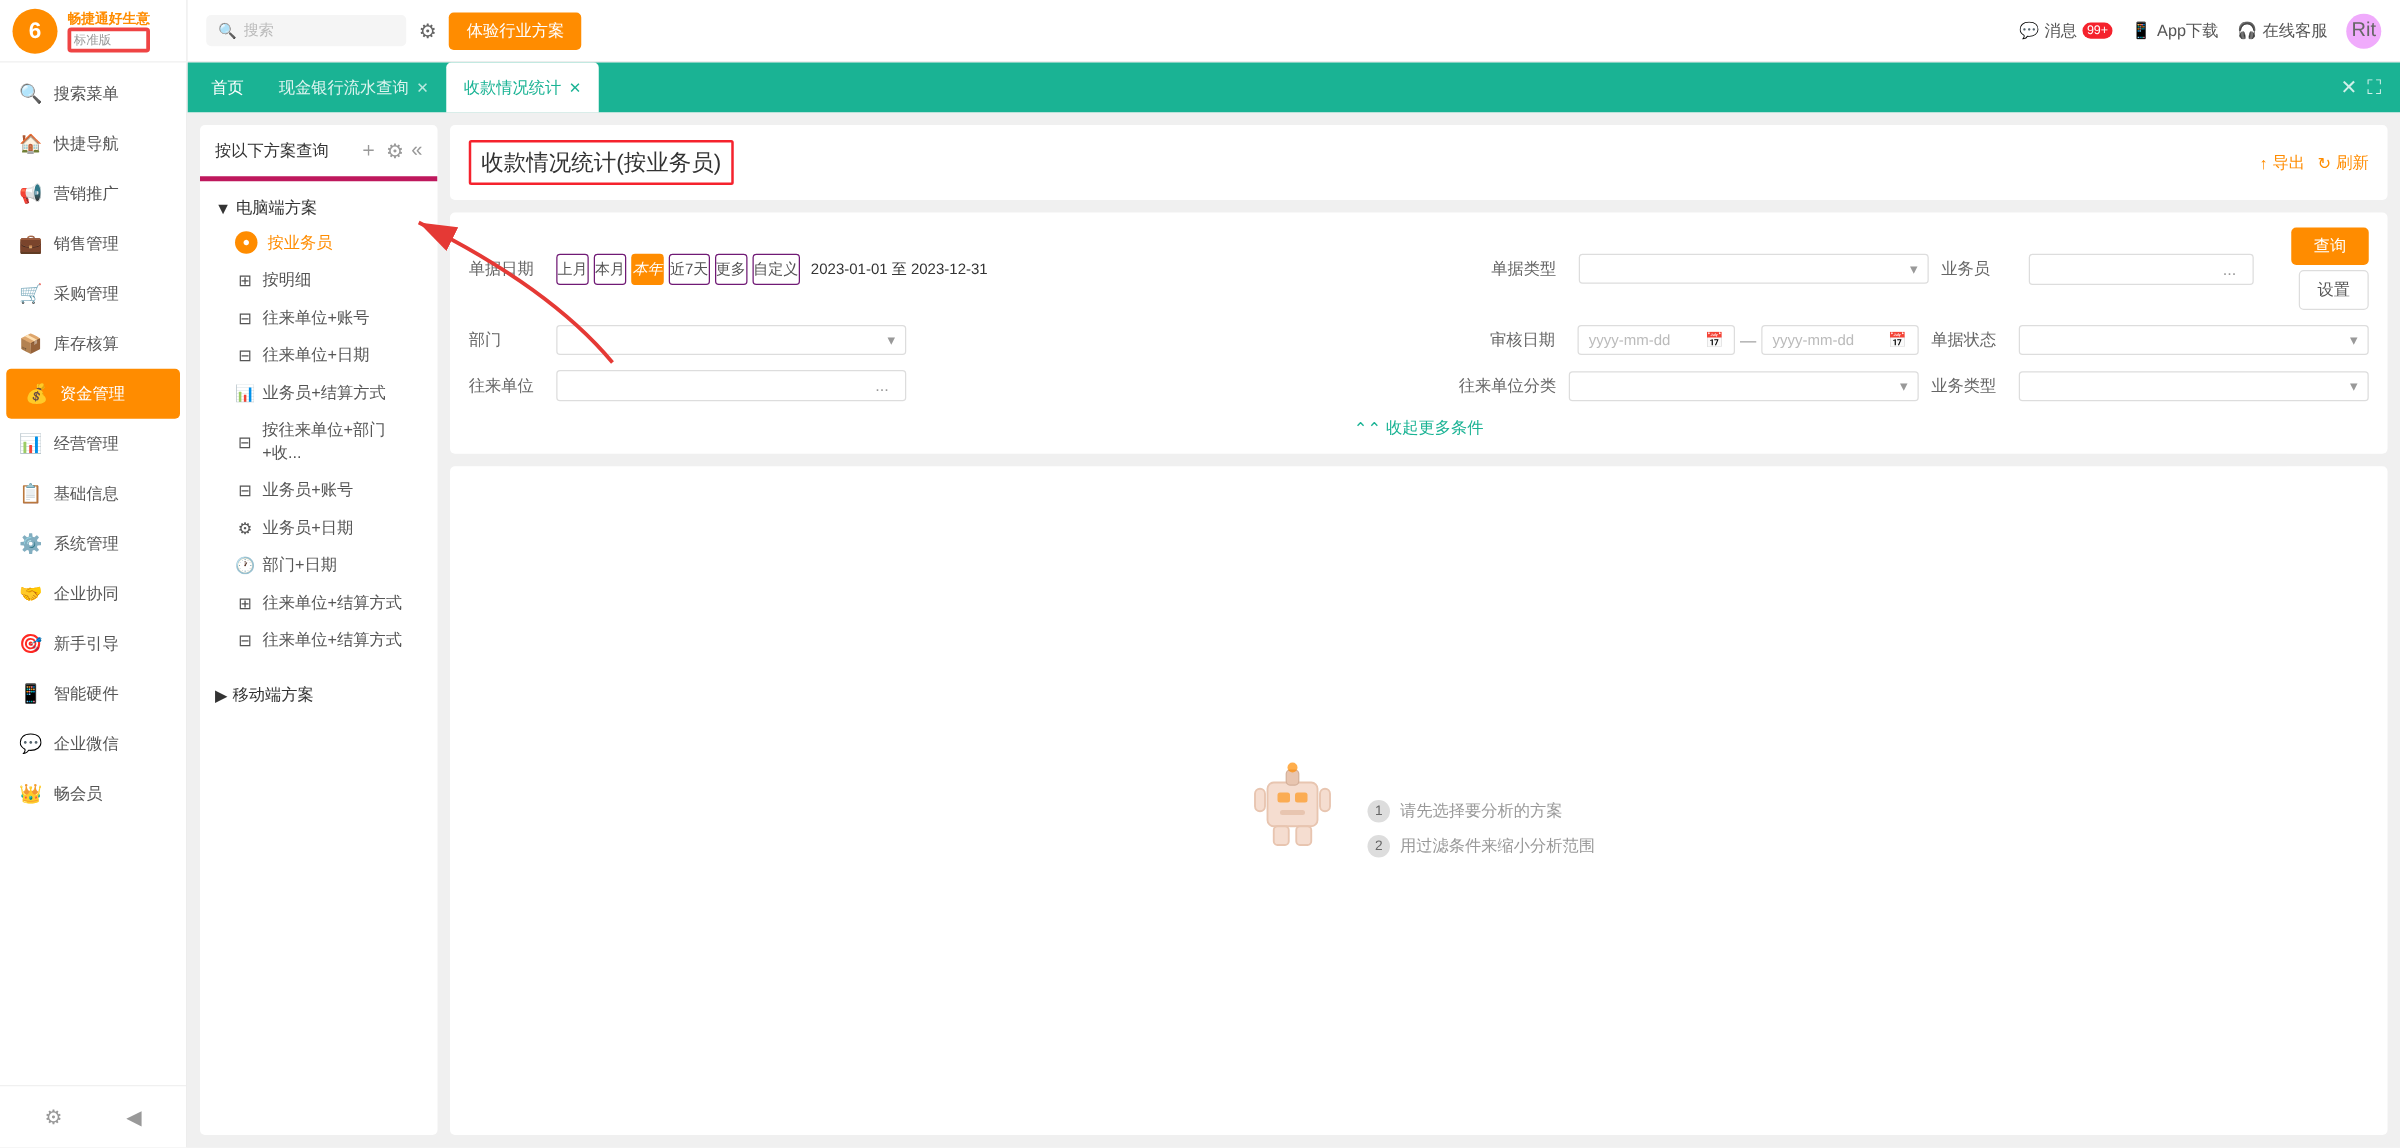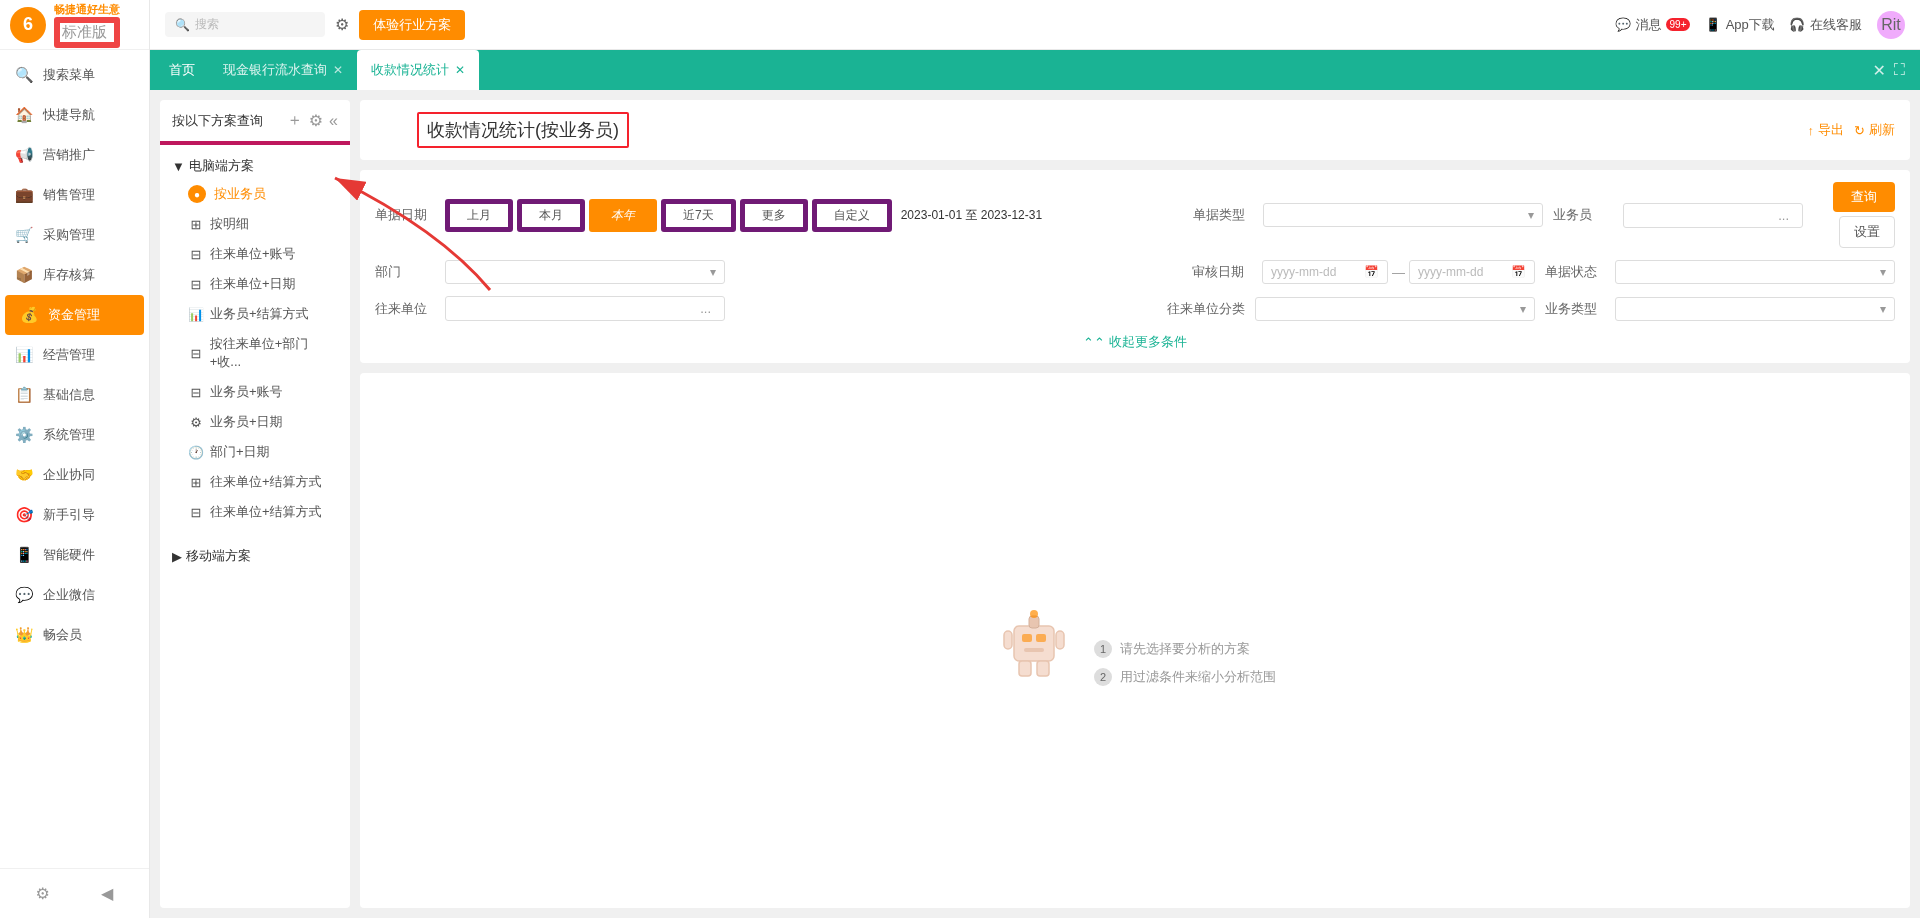--- a/index.html
+++ b/index.html
@@ -2,21 +2,21 @@
 <html><head>
   <meta charset="utf-8">
   <style>
     * { box-sizing: border-box; margin: 0; padding: 0; }
     body { font-family: 'Microsoft YaHei', sans-serif; font-size: 13px; background: #f5f5f5; display: flex; height: 918px; overflow: hidden; }
 
     
     .sidebar { width: 150px; background: #fff; display: flex; flex-direction: column; border-right: 1px solid #e8e8e8; flex-shrink: 0; }
     .sidebar-logo { height: 50px; background: #fff; display: flex; align-items: center; padding: 0 10px; border-bottom: 1px solid #f0f0f0; }
     .logo-icon { width: 36px; height: 36px; background: #ff8c00; border-radius: 50%; display: flex; align-items: center; justify-content: center; color: white; font-size: 18px; font-weight: bold; margin-right: 8px; }
-    .logo-badge { font-size: 15px; color: #999; border: 6px solid #ef4444; border-radius: 3px; padding: 0 2px; }
+    .logo-badge { font-size: 10px; color: #999; border: 3px solid #ef4444; border-radius: 3px; padding: 0 2px; }
     .sidebar-nav { flex: 1; overflow-y: auto; padding: 5px 0; }
     .sidebar-item { display: flex; align-items: center; padding: 10px 15px; cursor: pointer; color: #555; font-size: 13px; }
     .sidebar-item.active { background: #ff8c00; color: white; border-radius: 4px; margin: 0 5px; }
     .sidebar-item .si-icon { width: 20px; height: 20px; margin-right: 8px; display: flex; align-items: center; justify-content: center; font-size: 15px; }
     .sidebar-bottom { height: 50px; display: flex; align-items: center; justify-content: space-around; border-top: 1px solid #f0f0f0; padding: 0 10px; }
     .sb-btn { cursor: pointer; color: #999; font-size: 16px; }
 
     
     .main { flex: 1; display: flex; flex-direction: column; overflow: hidden; }
 
@@ -52,32 +52,32 @@
     .scheme-item { display: flex; align-items: center; padding: 6px 12px 6px 28px; cursor: pointer; font-size: 13px; color: #555; gap: 6px; }
     .scheme-item.active { color: #ff8c00; }
     .scheme-item-icon { width: 16px; height: 16px; display: flex; align-items: center; justify-content: center; font-size: 13px; }
     .active-badge { background: #ff8c00; color: white; border-radius: 50%; width: 18px; height: 18px; display: flex; align-items: center; justify-content: center; font-size: 10px; margin-right: 2px; }
 
     
     .right-panel { flex: 1; display: flex; flex-direction: column; gap: 10px; }
 
     
     .page-header { background: #fff; border-radius: 4px; padding: 12px 15px; display: flex; align-items: center; justify-content: space-between; }
-    .page-title { font-size: 18px; color: #333; font-weight: 500; border: 2px solid #f5222d; padding: 4px 8px; border-radius: 2px; margin-left: 42px; }
+    .page-title { font-size: 18px; color: #333; font-weight: 500; border: 2px solid #f5222d; padding: 4px 8px; border-radius: 2px; }
     .page-header-actions { display: flex; gap: 10px; }
     .btn-export { color: #ff8c00; border: none; background: none; cursor: pointer; font-size: 13px; display: flex; align-items: center; gap: 4px; }
     .btn-refresh { color: #ff8c00; border: none; background: none; cursor: pointer; font-size: 13px; display: flex; align-items: center; gap: 4px; }
 
     
     .filter-area { background: #fff; border-radius: 4px; padding: 12px 15px; }
     .filter-row { display: flex; align-items: center; gap: 10px; margin-bottom: 12px; }
     .filter-row:last-child { margin-bottom: 0; }
     .filter-label { color: #666; font-size: 13px; white-space: nowrap; min-width: 60px; }
     .filter-date-group { display: flex; align-items: center; gap: 4px; }
-    .date-btn { padding: 3px 17px; border: 5px solid #701a75; border-radius: 3px; cursor: pointer; font-size: 12px; color: #555; background: #fff; }
+    .date-btn { padding: 3px 0; border: 1px solid #701a75; border-radius: 3px; cursor: pointer; font-size: 12px; color: #555; background: #fff; }
     .date-btn.active { background: #ff8c00; color: white; border-color: #ff8c00; font-style: italic; }
     .date-range { color: #333; font-size: 12px; margin-left: 5px; text-align: right; }
     .filter-select { display: flex; align-items: center; border: 1px solid #ddd; border-radius: 3px; padding: 4px 8px; min-width: 180px; justify-content: space-between; cursor: pointer; background: #fff; }
     .filter-select-wide { min-width: 280px; }
     .filter-select span { color: #999; font-size: 13px; }
     .filter-select .arrow { color: #999; font-size: 12px; }
     .date-input-group { display: flex; align-items: center; gap: 4px; }
     .date-input { border: 1px solid #ddd; border-radius: 3px; padding: 4px 8px; font-size: 12px; color: #999; width: 126px; display: flex; align-items: center; justify-content: space-between; cursor: pointer; background: #fff; }
     .date-separator { color: #999; }
     .filter-spacer { flex: 1; }

